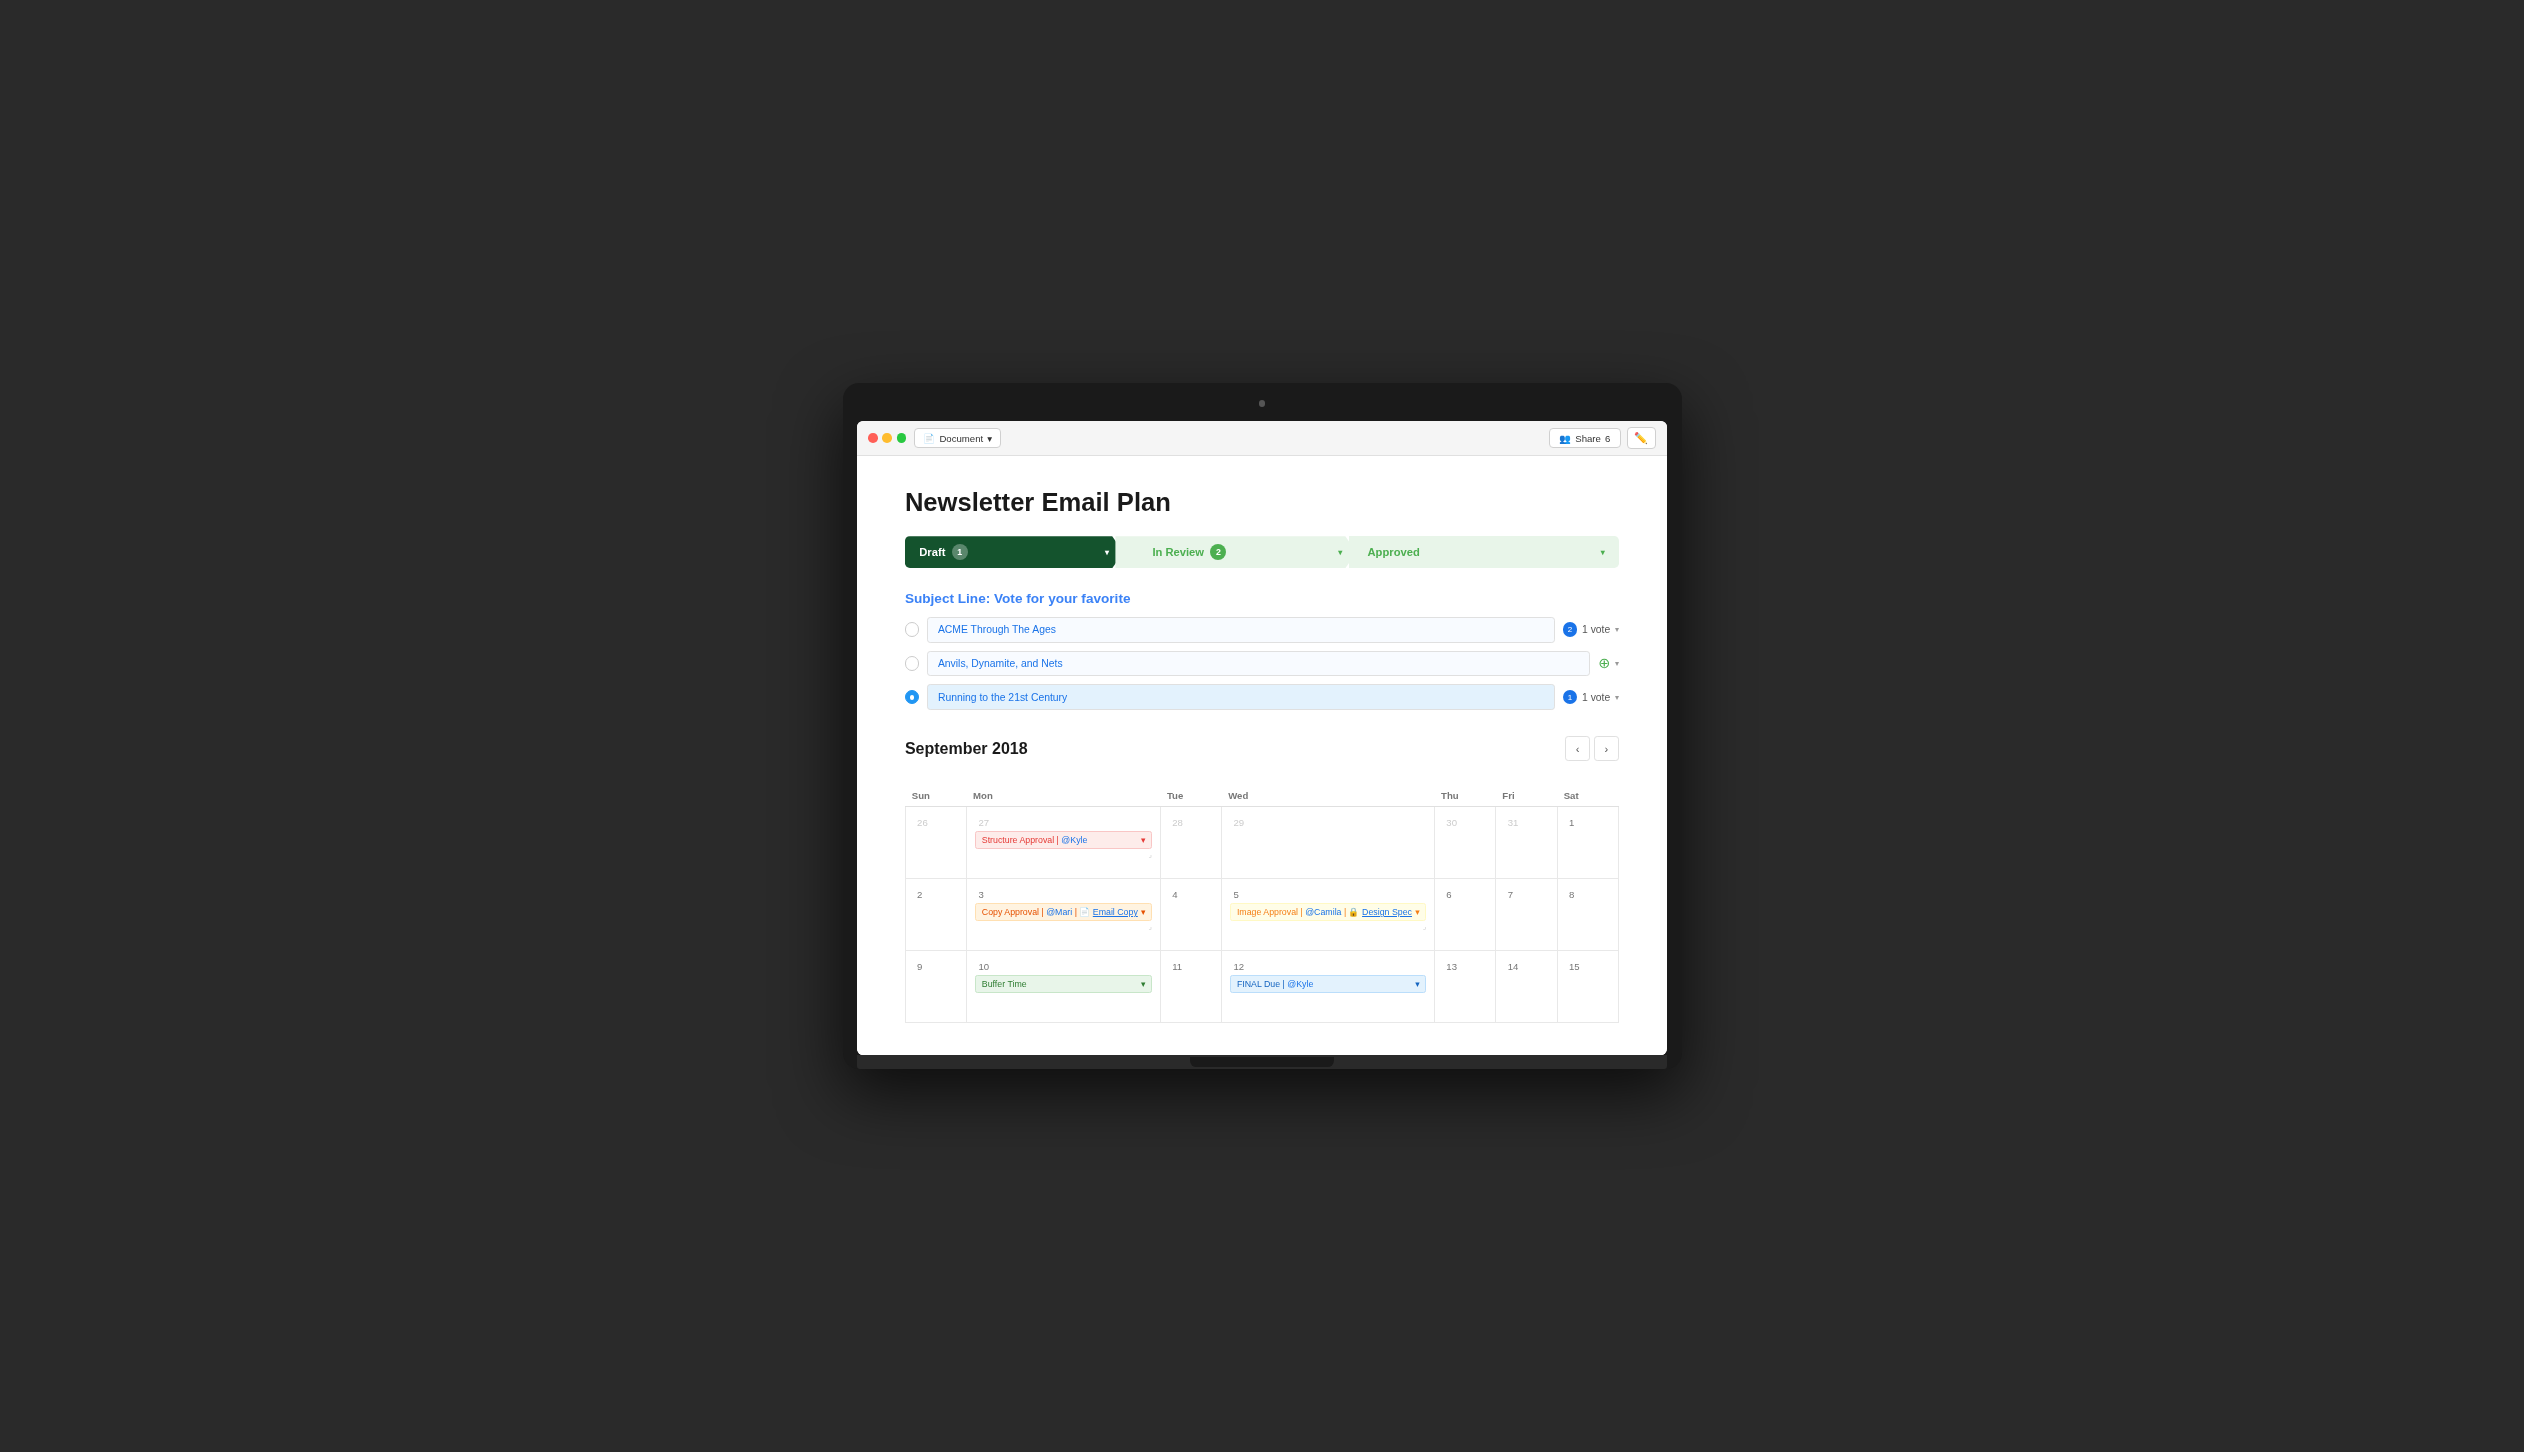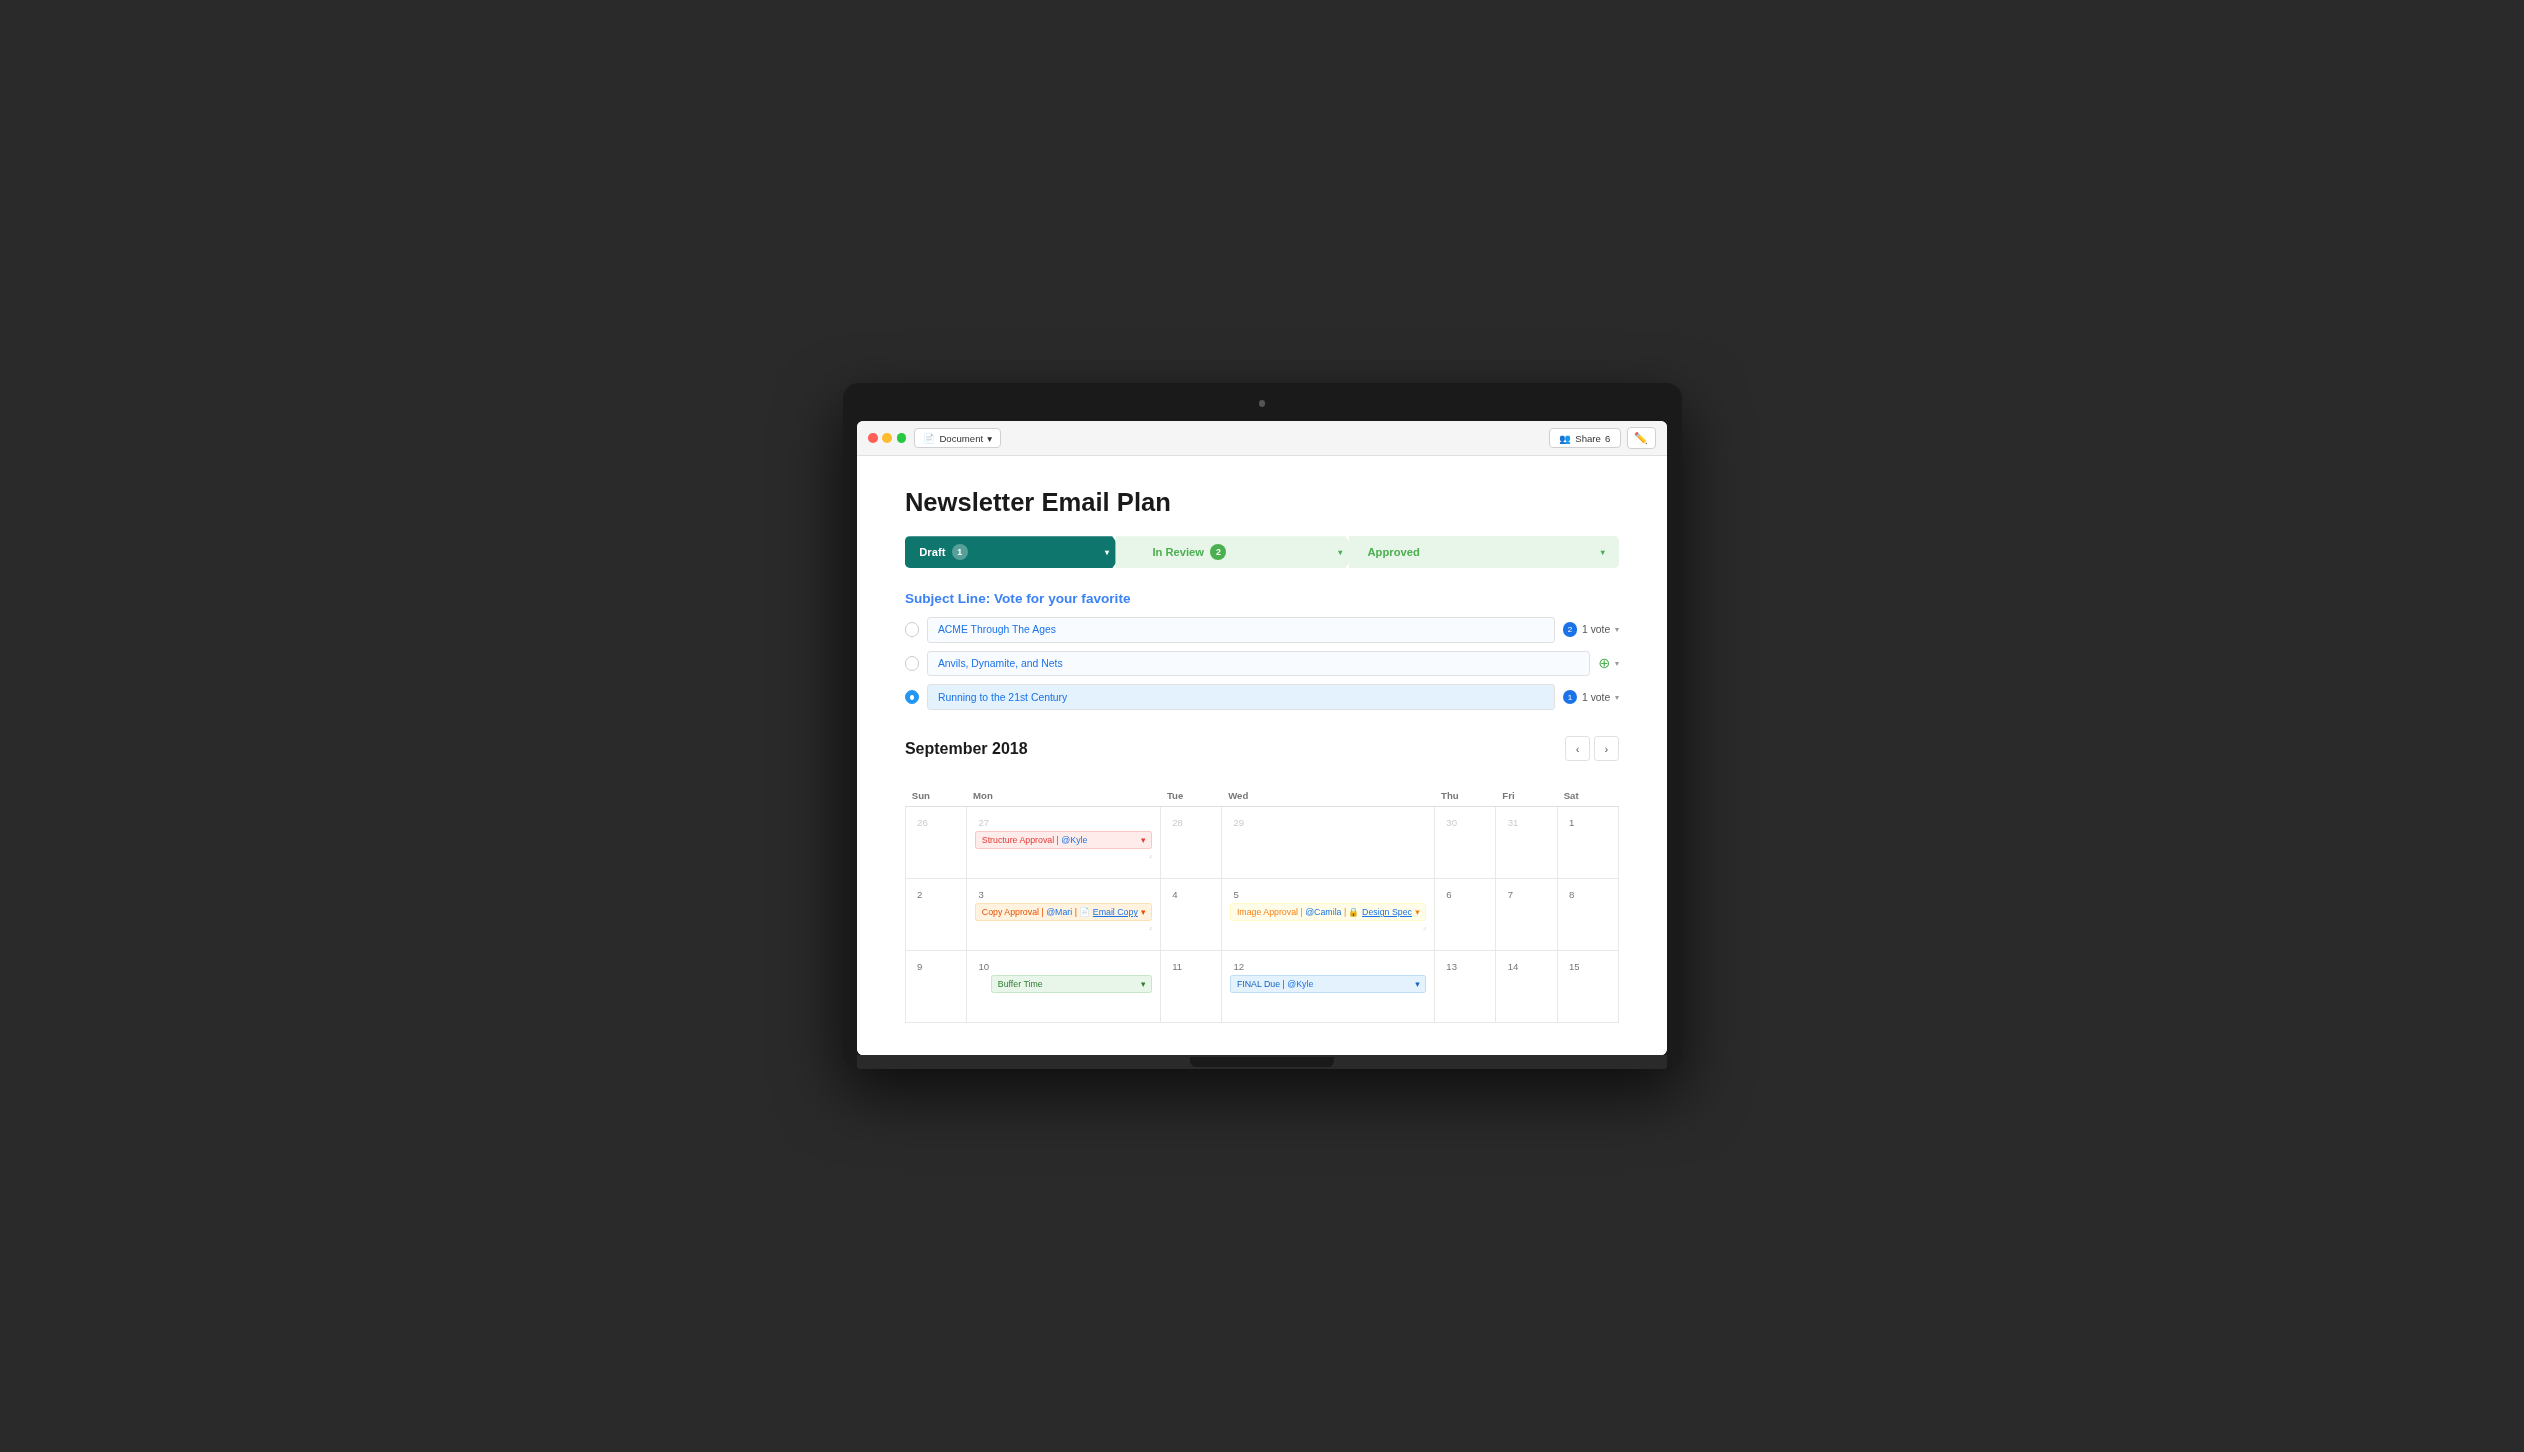--- a/index.html
+++ b/index.html
@@ -129,21 +129,21 @@
       align-items: center;
       padding: 8px 14.4px;
       font-size: 11.2px;
       font-weight: 600;
       cursor: pointer;
       gap: 6.4px;
       position: relative;
     }
 
     .stage-draft {
-      background: #0f766e;
+      background: #14532d;
       color: #fff;
       border-radius: 4.8px 0 0 4.8px;
       flex: 1.2;
       clip-path: polygon(0 0, calc(100% - 11.2px) 0, 100% 50%, calc(100% - 11.2px) 100%, 0 100%);
     }
 
     .stage-review {
       background: #e8f5e9;
       color: #4caf50;
       flex: 1.2;
@@ -381,21 +381,20 @@
     .event-yellow {
       background: #fffde7;
       color: #f57f17;
       border: 0.8px solid #fff9c4;
     }
 
     .event-green {
       background: #e8f5e9;
       color: #2e7d32;
       border: 0.8px solid #c8e6c9;
-      margin-left: 16px;
     }
 
     .event-blue {
       background: #e3f2fd;
       color: #1565c0;
       border: 0.8px solid #bbdefb;
     }
 
     .resize-handle {
       display: block;

